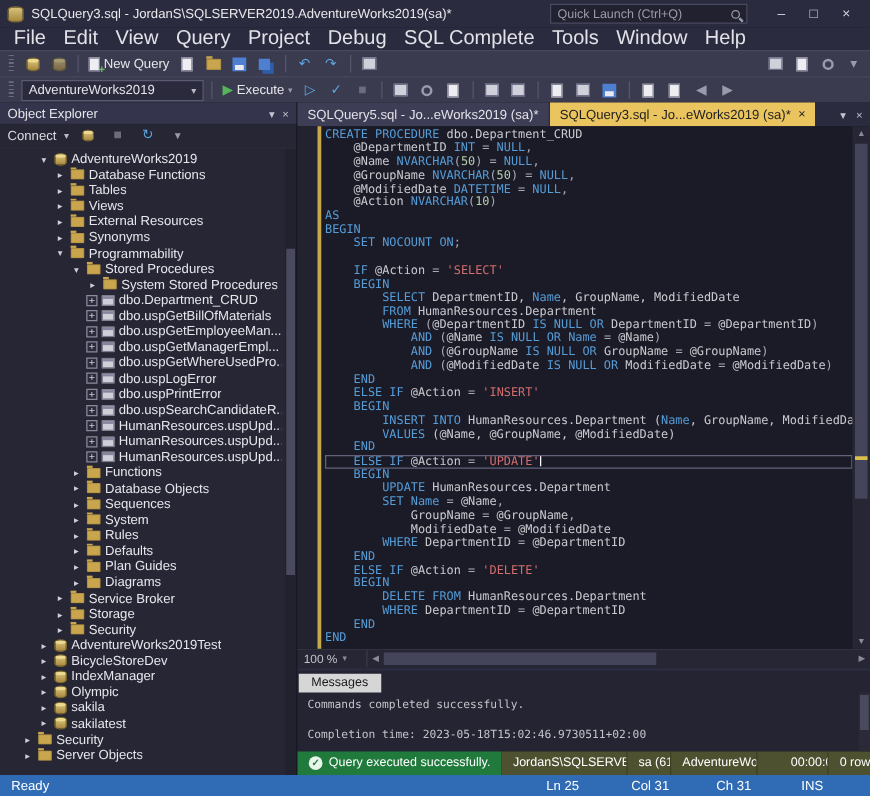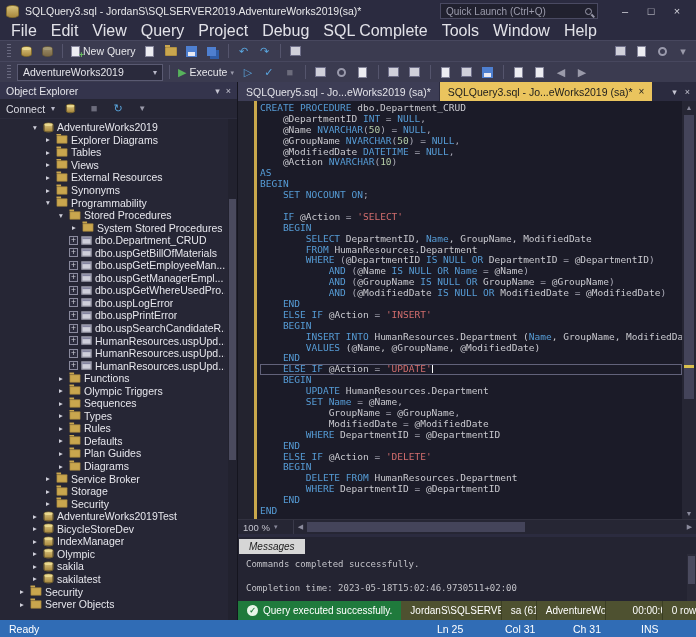--- a/index.html
+++ b/index.html
@@ -84,21 +84,21 @@
   .vs-thumb{position:absolute;left:2px;right:2px;top:2px;height:72%;background:#44445a;}
   .vs-mark{position:absolute;left:2px;right:2px;top:64%;height:3px;background:#d9c04e;}
   .hscroll{height:15px;background:#262634;border-top:1px solid #31313f;display:flex;align-items:center;}
   .zoom{width:56px;height:100%;display:flex;align-items:center;gap:4px;padding:0 5px;font-size:9.5px;color:#c4c4ce;border-right:1px solid #3a3a4a;flex:none;}
   .hs-arrow{width:13px;text-align:center;font-size:7px;color:#8a8a9c;flex:none;}
   .hs-track{flex:1;height:100%;position:relative;}
   .hs-thumb{position:absolute;top:2px;bottom:2px;left:0;width:58%;background:#44445a;}
   .splitter{height:3px;background:#2b2b3f;}
   
   .messages{height:64px;background:#242432;display:flex;flex-direction:column;position:relative;}
-  .msg-tabs{height:17px;display:flex;align-items:flex-end;background:#242432;font-style:italic;}
+  .msg-tabs{height:17px;display:flex;align-items:flex-end;background:#242432;}
   .msg-tab{background:#d6d6d6;color:#1b1b1b;font-size:10px;padding:2px 10px 2px 10px;margin-left:1px;}
   .msg-body{flex:1;font-family:"DejaVu Sans Mono",monospace;font-size:9px;line-height:12px;color:#c3c3c9;padding:4px 0 0 8px;white-space:pre;}
   .msg-scroll{position:absolute;right:0;top:17px;bottom:0;width:9px;background:#2a2a38;}
   .msg-scroll .thumb{position:absolute;left:1px;right:1px;top:2px;height:60%;background:#4a4a5e;}
   
   .qstatus{height:19px;display:flex;align-items:stretch;font-size:10px;color:#fff;}
   .qs-left{background:#1f7a3c;display:flex;align-items:center;gap:5px;padding:0 9px;flex:none;}
   .qs-check{width:11px;height:11px;border-radius:50%;background:#e8f5e9;color:#1f7a3c;font-size:8px;line-height:11px;text-align:center;font-weight:bold;flex:none;}
   .qs-rest{flex:1;display:flex;align-items:stretch;background:#4e5130;min-width:0;}
   .qs-seg{display:flex;align-items:center;padding:0 9px;border-right:1px solid #3c3f24;white-space:nowrap;overflow:hidden;}
@@ -284,21 +284,21 @@
           <div class="thumb"></div>
         </div>
     <div class="tree-row" style="padding-left: 30px;">
           <span class="exp">▾</span>
           <span class="ti i-db"></span>
           <span class="tree-label">AdventureWorks2019</span>
         </div>
         <div class="tree-row" style="padding-left: 43px;">
           <span class="exp">▸</span>
           <span class="ti i-folder"></span>
-          <span class="tree-label">Explorer Diagrams</span>
+          <span class="tree-label">Database Functions</span>
         </div>
         <div class="tree-row" style="padding-left: 43px;">
           <span class="exp">▸</span>
           <span class="ti i-folder"></span>
           <span class="tree-label">Tables</span>
         </div>
         <div class="tree-row" style="padding-left: 43px;">
           <span class="exp">▸</span>
           <span class="ti i-folder"></span>
           <span class="tree-label">Views</span>
@@ -384,31 +384,31 @@
           <span class="tree-label">HumanResources.uspUpd...</span>
         </div>
         <div class="tree-row" style="padding-left: 56px;">
           <span class="exp">▸</span>
           <span class="ti i-folder"></span>
           <span class="tree-label">Functions</span>
         </div>
         <div class="tree-row" style="padding-left: 56px;">
           <span class="exp">▸</span>
           <span class="ti i-folder"></span>
-          <span class="tree-label">Olympic Triggers</span>
+          <span class="tree-label">Database Objects</span>
         </div>
         <div class="tree-row" style="padding-left: 56px;">
           <span class="exp">▸</span>
           <span class="ti i-folder"></span>
           <span class="tree-label">Sequences</span>
         </div>
         <div class="tree-row" style="padding-left: 56px;">
           <span class="exp">▸</span>
           <span class="ti i-folder"></span>
-          <span class="tree-label">Types</span>
+          <span class="tree-label">System</span>
         </div>
         <div class="tree-row" style="padding-left: 56px;">
           <span class="exp">▸</span>
           <span class="ti i-folder"></span>
           <span class="tree-label">Rules</span>
         </div>
         <div class="tree-row" style="padding-left: 56px;">
           <span class="exp">▸</span>
           <span class="ti i-folder"></span>
           <span class="tree-label">Defaults</span>

